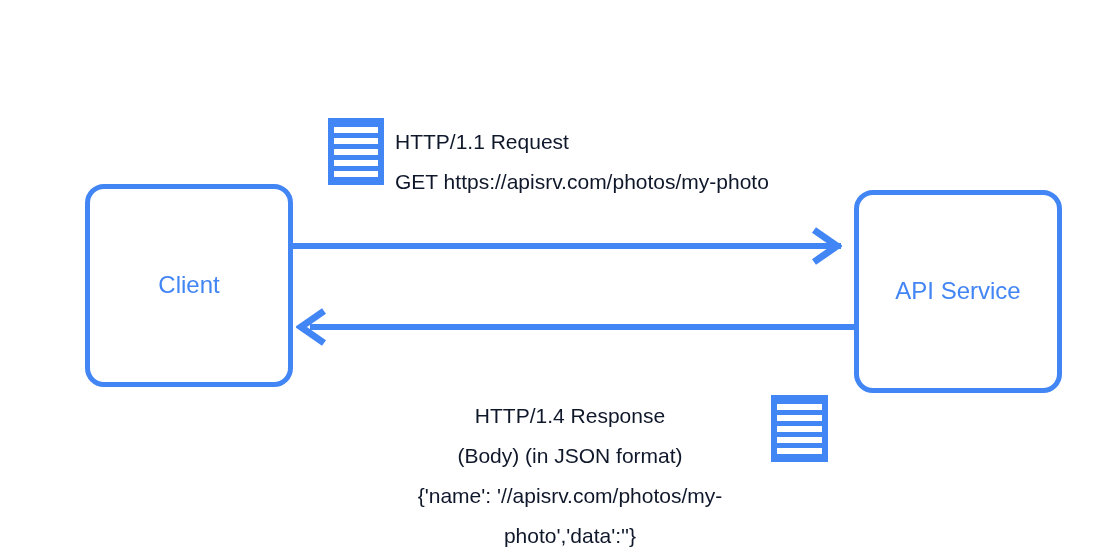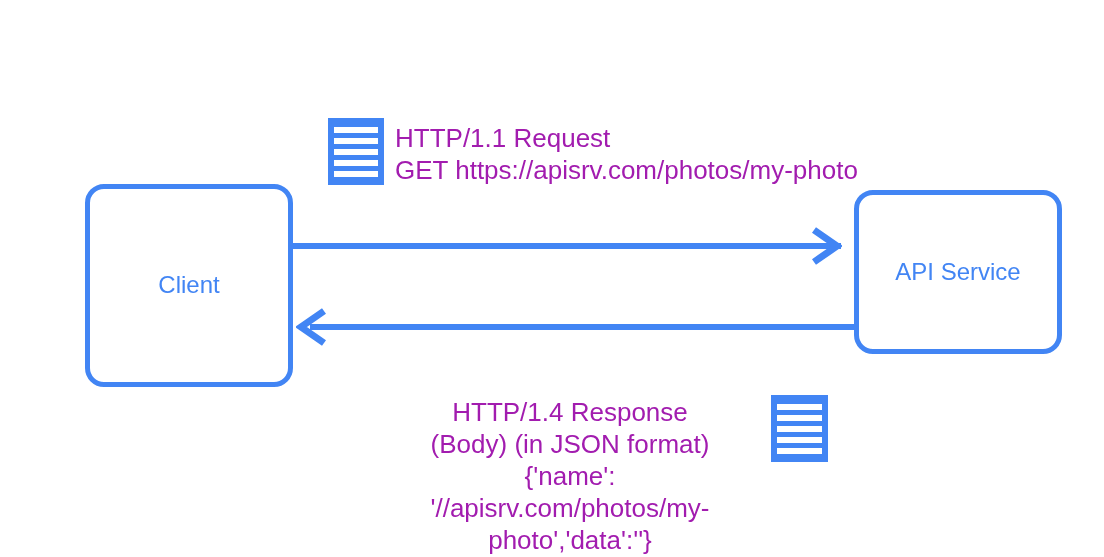--- a/index.html
+++ b/index.html
@@ -27,21 +27,21 @@
     align-items: center;
     justify-content: center;
   }
   .node-label {
     color: #4285F4;
     font-size: 24px;
     line-height: 1.1;
     white-space: nowrap;
   }
   #node-client  { left: 85px;  top: 184px; width: 208px; height: 203px; }
-  #node-api     { left: 854px; top: 190px; width: 208px; height: 164px; }
+  #node-api     { left: 854px; top: 190px; width: 208px; height: 203px; }
 
   
   .arrow-line {
     position: absolute;
     height: 6px;
     background: #4285F4;
   }
   #arrow-request-line  { left: 293px; top: 243px; width: 548px; }
   #arrow-response-line { left: 310px; top: 324px; width: 545px; }
 
@@ -69,23 +69,23 @@
     width: 100%;
     height: 6px;
     background: #ffffff;
   }
   #doc-icon-request  { left: 328px; top: 118px; width: 56px; height: 67px; }
   #doc-icon-response { left: 771px; top: 395px; width: 57px; height: 67px; }
 
   
   .anno {
     position: absolute;
-    color: #a21caf;
-    font-size: 26px;
-    line-height: 32px;
+    color: #0f172a;
+    font-size: 21px;
+    line-height: 40px;
     white-space: pre-line;
   }
   #annotation-request {
     left: 395px;
     top: 122px;
     text-align: left;
   }
   #annotation-response {
     left: 388px;
     top: 396px;

